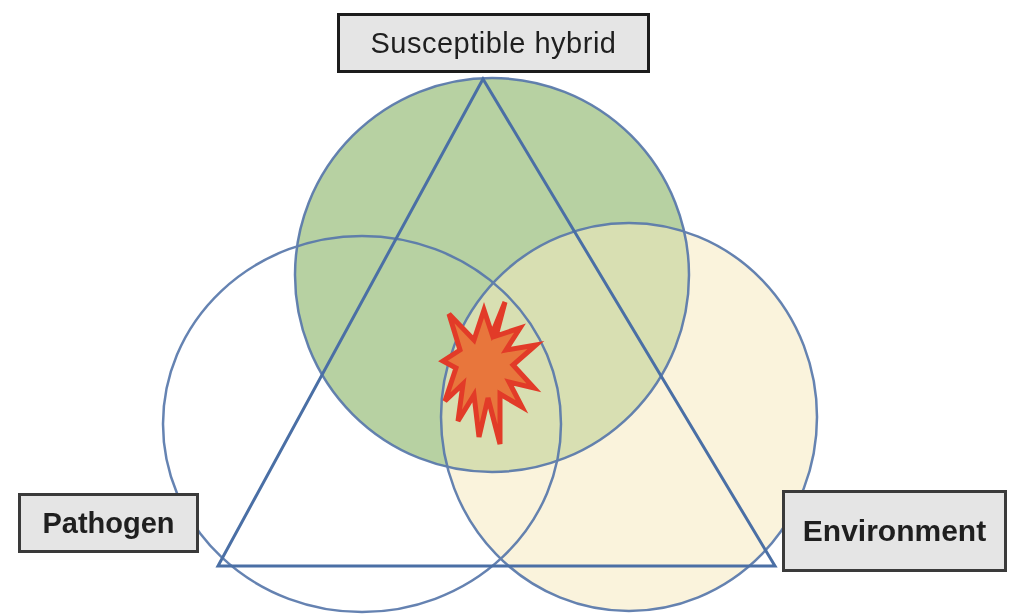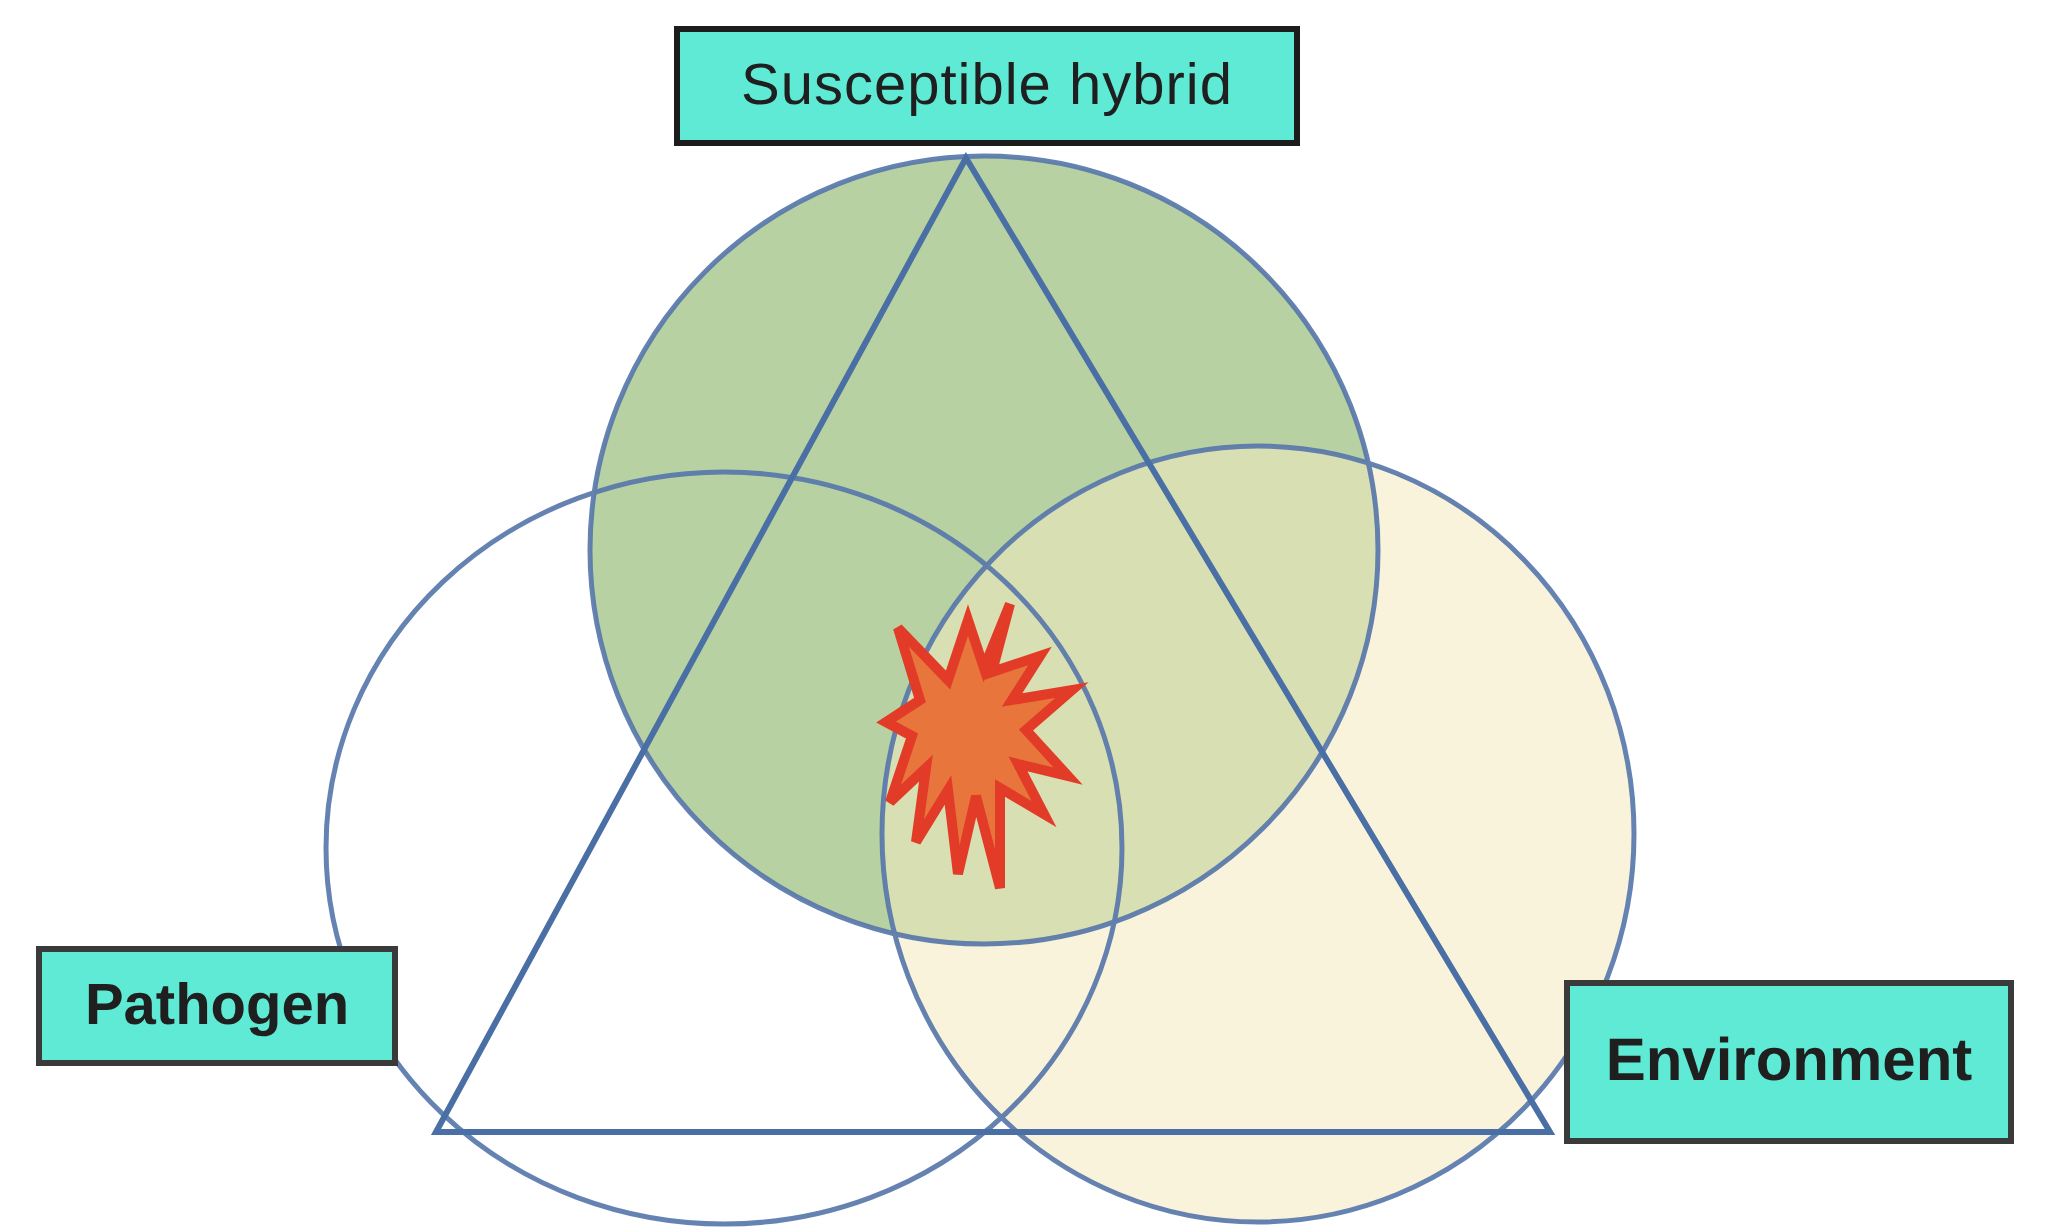--- a/index.html
+++ b/index.html
@@ -15,40 +15,40 @@
     background: #ffffff;
     overflow: hidden;
   }
   .diagram-svg {
     position: absolute;
     left: 0;
     top: 0;
   }
   .label-box {
     position: absolute;
-    background: #5eead4;
+    background: #e5e5e5;
     display: flex;
     align-items: center;
     justify-content: center;
     box-sizing: border-box;
     white-space: nowrap;
   }
   .label-box.top-box {
     left: 337px;
     top: 13px;
     width: 313px;
     height: 60px;
     border: 3px solid #1c1c1c;
     font-size: 29px;
     font-weight: 400;
     letter-spacing: 0.5px;
   }
   .label-box.left-box {
     left: 18px;
-    top: 473px;
+    top: 493px;
     width: 181px;
     height: 60px;
     border: 3px solid #3a3a3a;
     font-size: 29px;
     font-weight: 700;
   }
   .label-box.right-box {
     left: 782px;
     top: 490px;
     width: 225px;

